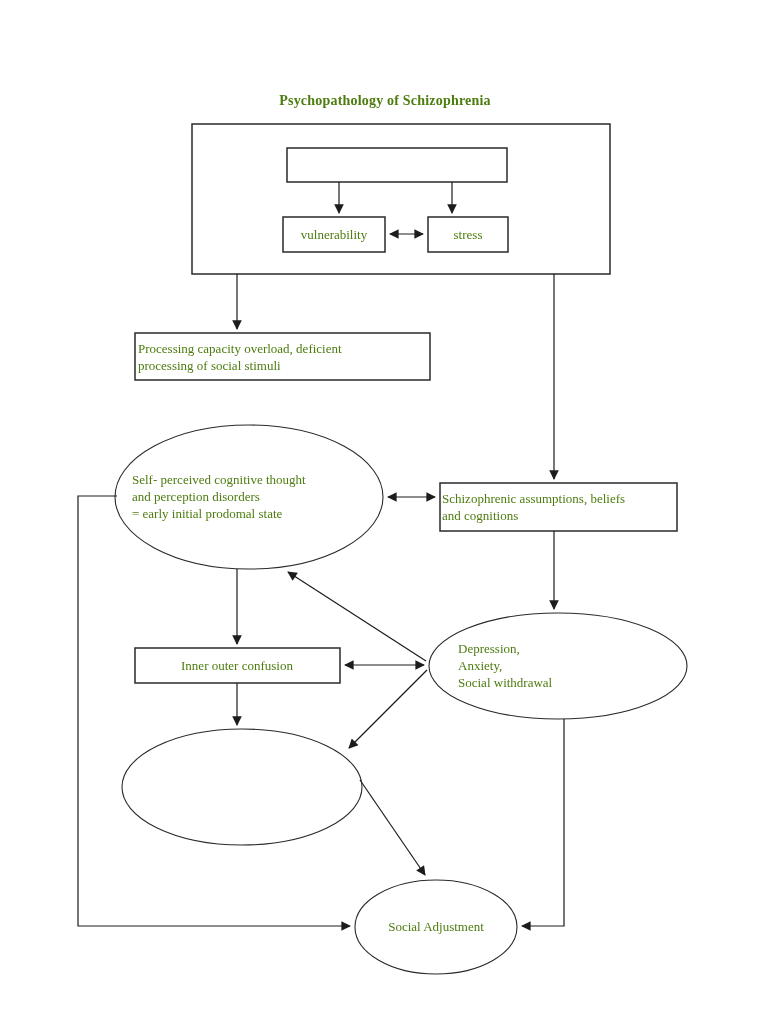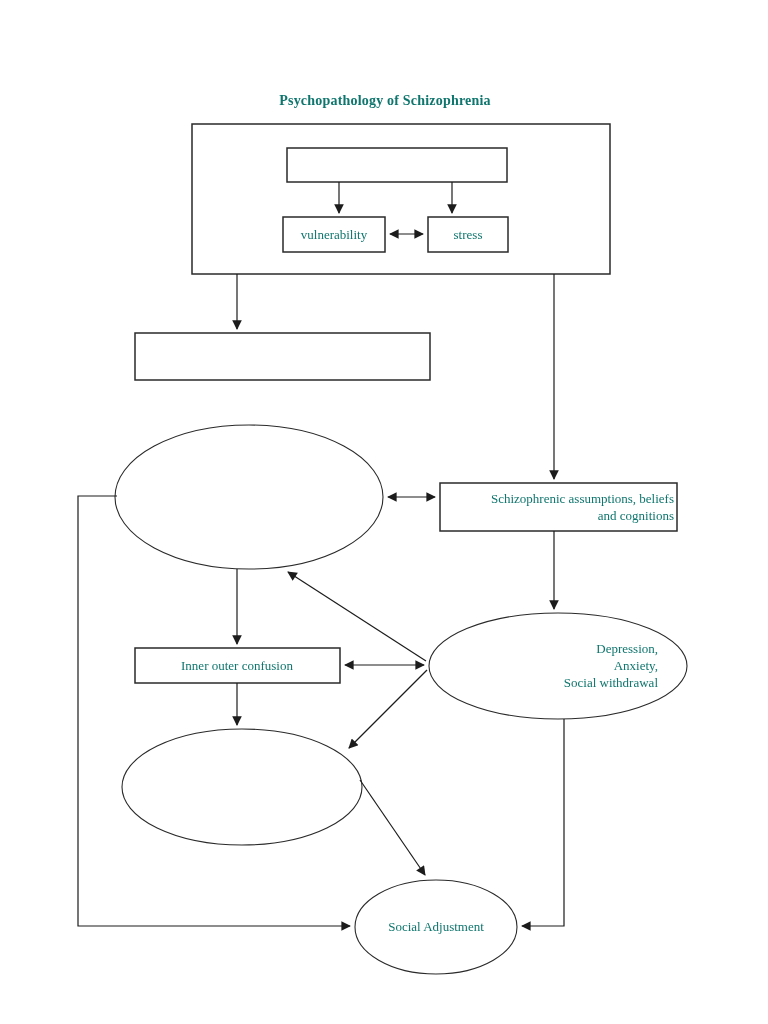--- a/index.html
+++ b/index.html
@@ -17,25 +17,25 @@
     overflow: hidden;
   }
   #diagram-svg {
     position: absolute;
     left: 0;
     top: 0;
   }
   .label {
     position: absolute;
     transform: translate(-50%, -50%);
-    text-align: right;
+    text-align: left;
     white-space: pre-line;
     font-size: 13px;
     line-height: 1.32;
-    color: #0f766e;
+    color: #4d7c0f;
   }
   .title {
     font-weight: bold;
     font-size: 14px;
     letter-spacing: 0.2px;
   }
   svg .shape {
     fill: none;
     stroke: #2a2a2a;
   }
@@ -89,21 +89,26 @@
     <polyline class="edge" points="117,496 78,496 78,926 350,926" marker-end="url(#ah)"></polyline>
   </svg>
 
   <div class="label title" style="left:385px; top:101px;">Psychopathology of Schizophrenia</div>
 
 
   <div class="label" style="left:334px; top:235px;">vulnerability</div>
 
   <div class="label" style="left:468px; top:235px;">stress</div>
 
+  <div class="label" style="left:283px; top:357px; width:290px;">Processing capacity overload, deficient
+processing of social stimuli</div>
 
+  <div class="label" style="left:252px; top:497px; width:240px;">Self- perceived cognitive thought
+and perception disorders
+= early initial prodomal state</div>
 
   <div class="label" style="left:558px; top:507px; width:232px;">Schizophrenic assumptions, beliefs
 and cognitions</div>
 
   <div class="label" style="left:558px; top:666px; width:200px;">Depression,
 Anxiety,
 Social withdrawal</div>
 
   <div class="label" style="left:237px; top:666px;">Inner outer confusion</div>
 

